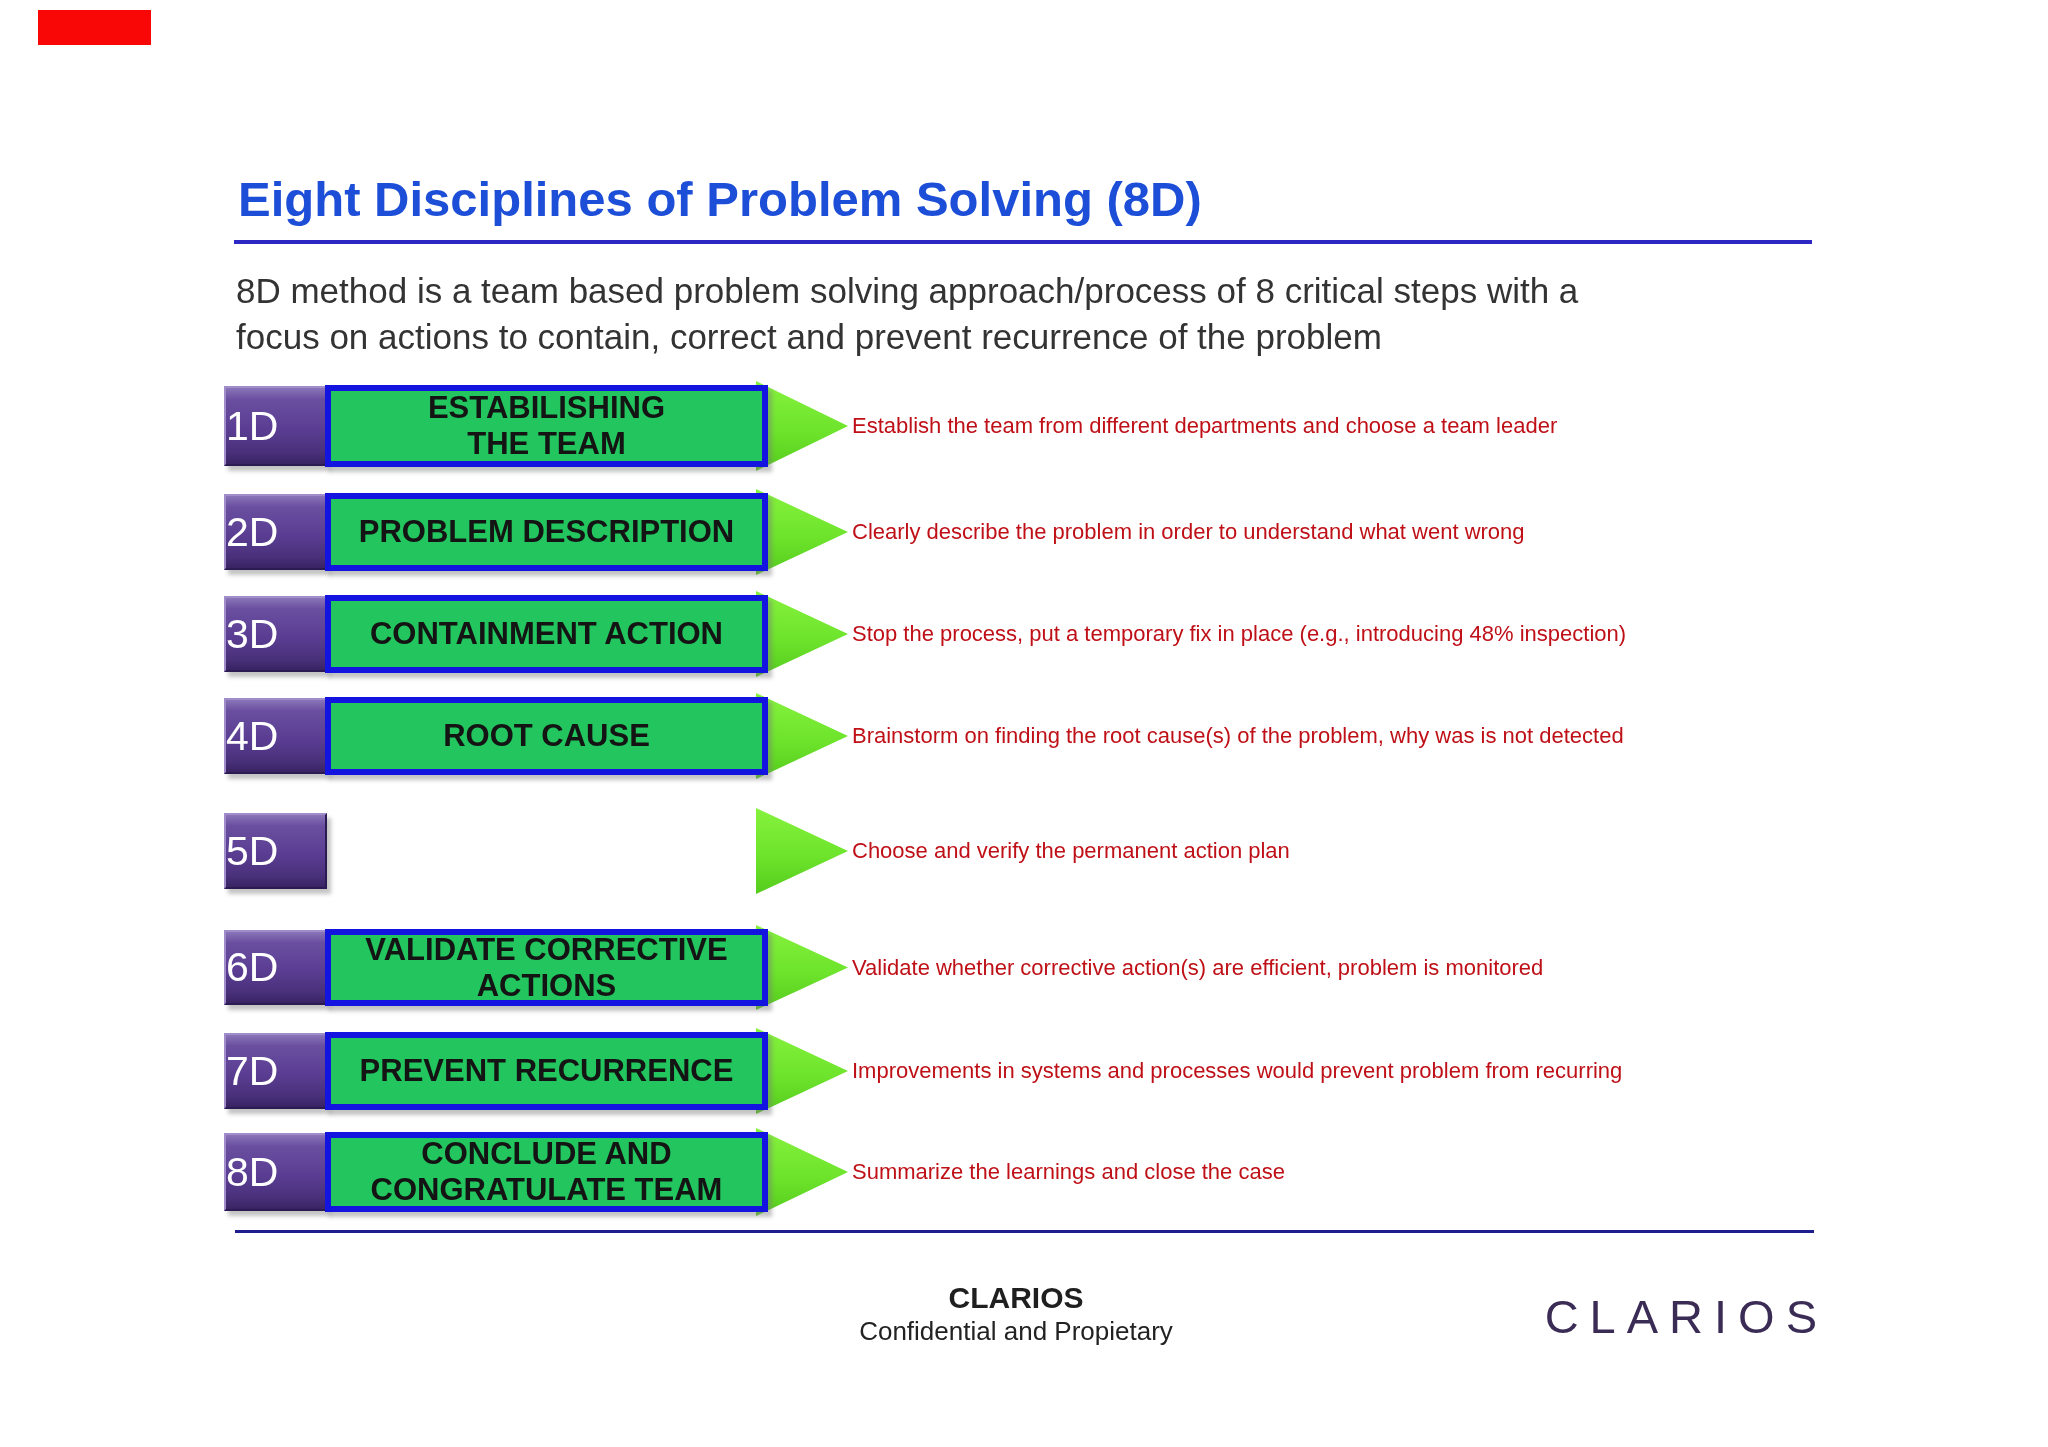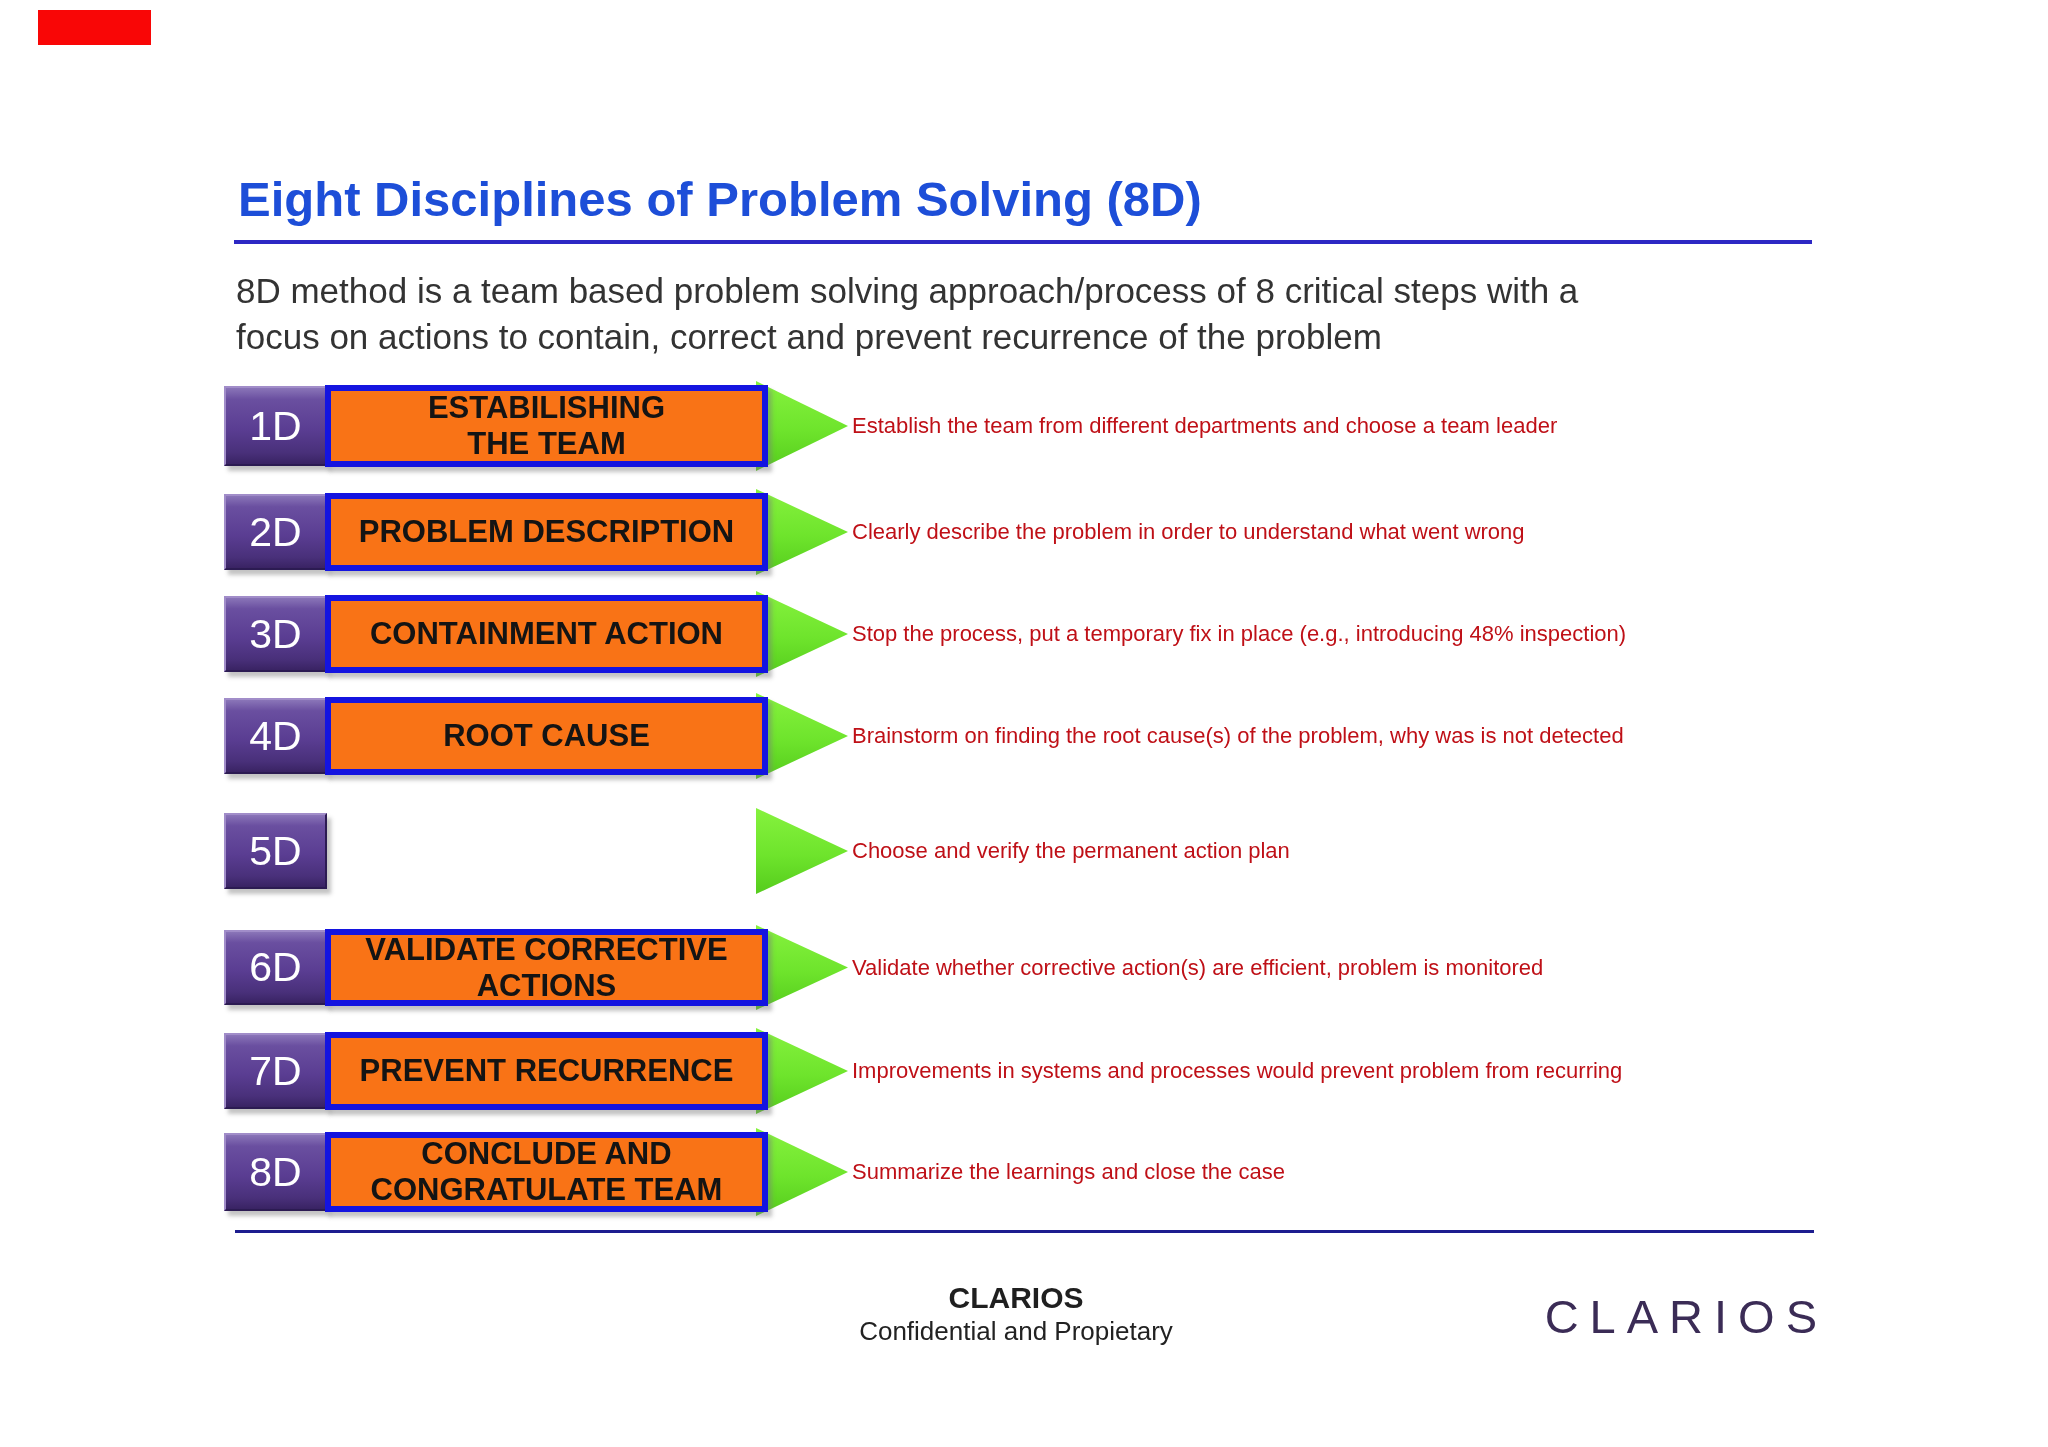--- a/index.html
+++ b/index.html
@@ -17,23 +17,23 @@
   
   .subtitle{left:236px;top:268px;width:1560px;font-size:35px;line-height:46px;color:#333333;white-space:pre-line;}
 
   
   .row{position:absolute;left:0;width:2048px;height:80px;}
   .badge{position:absolute;left:224px;top:1px;bottom:1px;width:99px;
          background:linear-gradient(180deg,#8a75b8 0%,#6a4fa0 15%,#5a3d92 55%,#49307a 85%,#392363 100%);
          border:2px solid;border-color:#a violet;
          border-color:#a18dc9 #2c1b52 #2c1b52 #a18dc9;
          box-shadow:4px 5px 4px rgba(125,125,125,.45);
-         display:flex;align-items:center;justify-content:center;
+         display:flex;align-items:center;justify-content:flex-start;
          color:#ffffff;font-size:41px;}
-  .box{position:absolute;left:325px;top:0;bottom:0;width:431px;background:#f97316;
+  .box{position:absolute;left:325px;top:0;bottom:0;width:431px;background:#22c55e;
        border:6px solid #1414e0;box-shadow:4px 5px 4px rgba(125,125,125,.45);
        display:flex;align-items:center;justify-content:center;z-index:2;}
   .box-label{white-space:pre-line;text-align:center;font-weight:bold;font-size:31px;line-height:36px;color:#141414;}
   .arrow{position:absolute;left:756px;top:-4px;bottom:-4px;width:92px;
          background:linear-gradient(180deg,#86f23e 0%,#6ee42c 55%,#55cc1d 100%);
          clip-path:polygon(0 0,100% 50%,0 100%);z-index:1;}
   .desc{position:absolute;left:852px;top:0;bottom:0;right:10px;display:flex;align-items:center;
         color:#bf1017;font-size:22px;}
 
   

